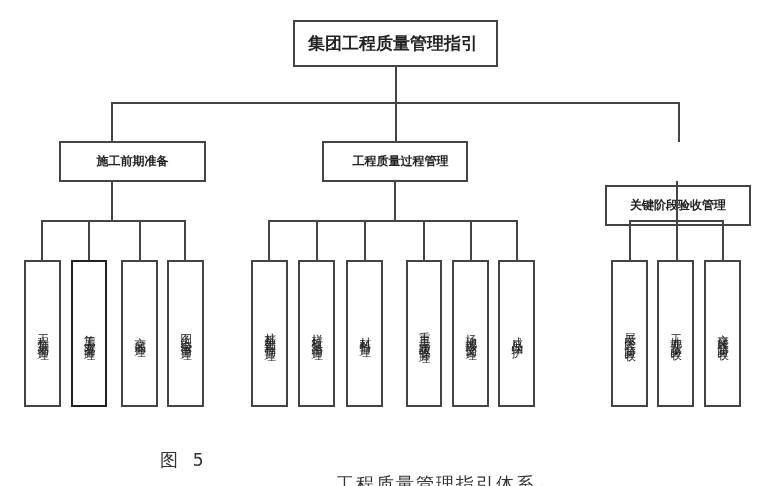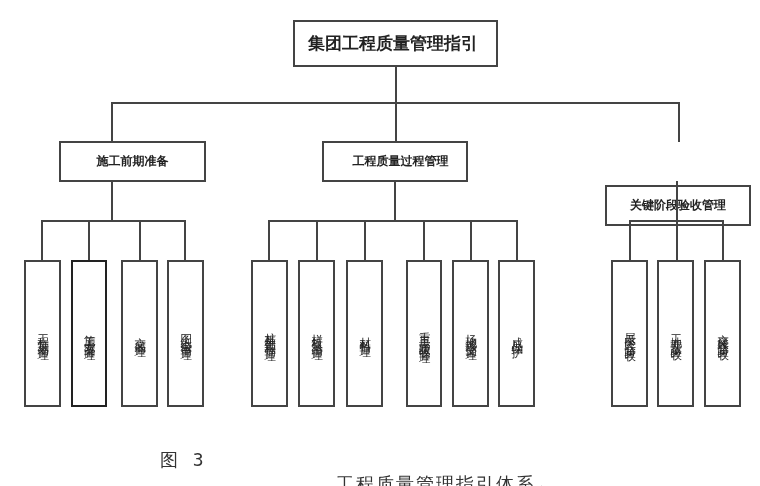--- a/index.html
+++ b/index.html
@@ -97,16 +97,16 @@
 <div class="box leaf" style="left:611px; top:260px; width:37px; height:147px;">
   <span>展示区联合验收</span>
   </div>
 <div class="box leaf" style="left:657px; top:260px; width:37px; height:147px;">
   <span>工地开放验收</span>
   </div>
 <div class="box leaf" style="left:704px; top:260px; width:37px; height:147px;">
   <span>交楼联合验收</span>
   </div>
 
-<div class="caption" style="left:160px;">图 3</div>
+<div class="caption" style="left:160px;">图 5</div>
 <div class="caption" style="left:336px;margin-top:24px;">
   <span>工程质量管理指引体系</span><span class="para-mark">↵</span>
 </div>
 
 </body></html>

